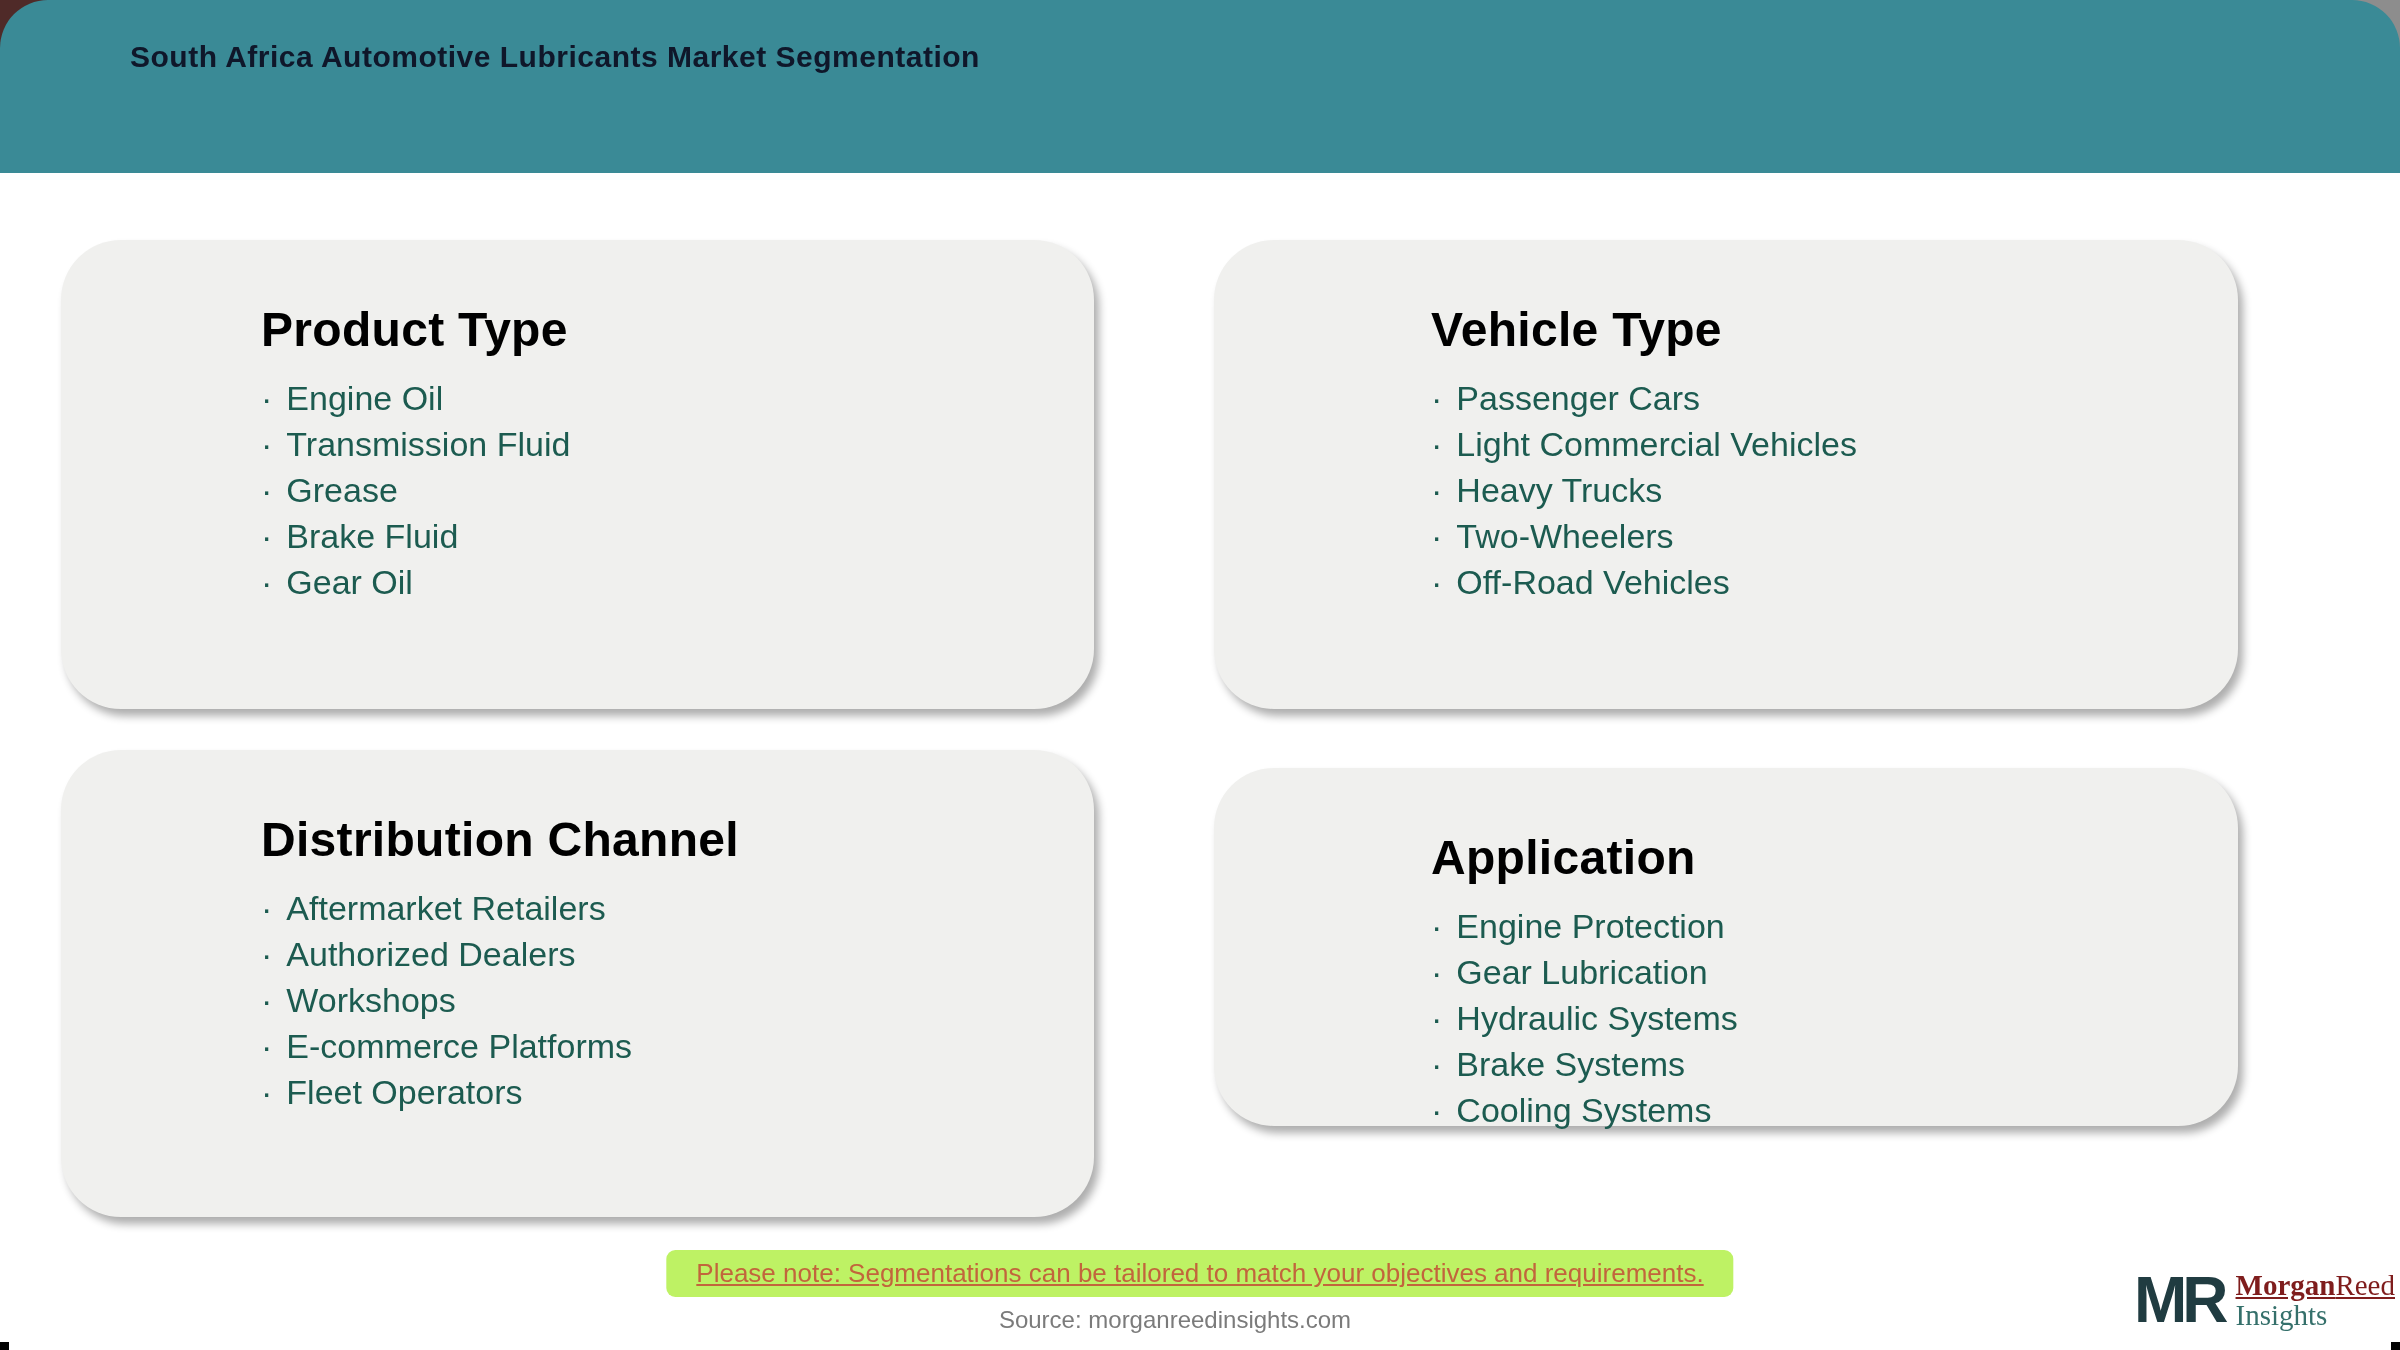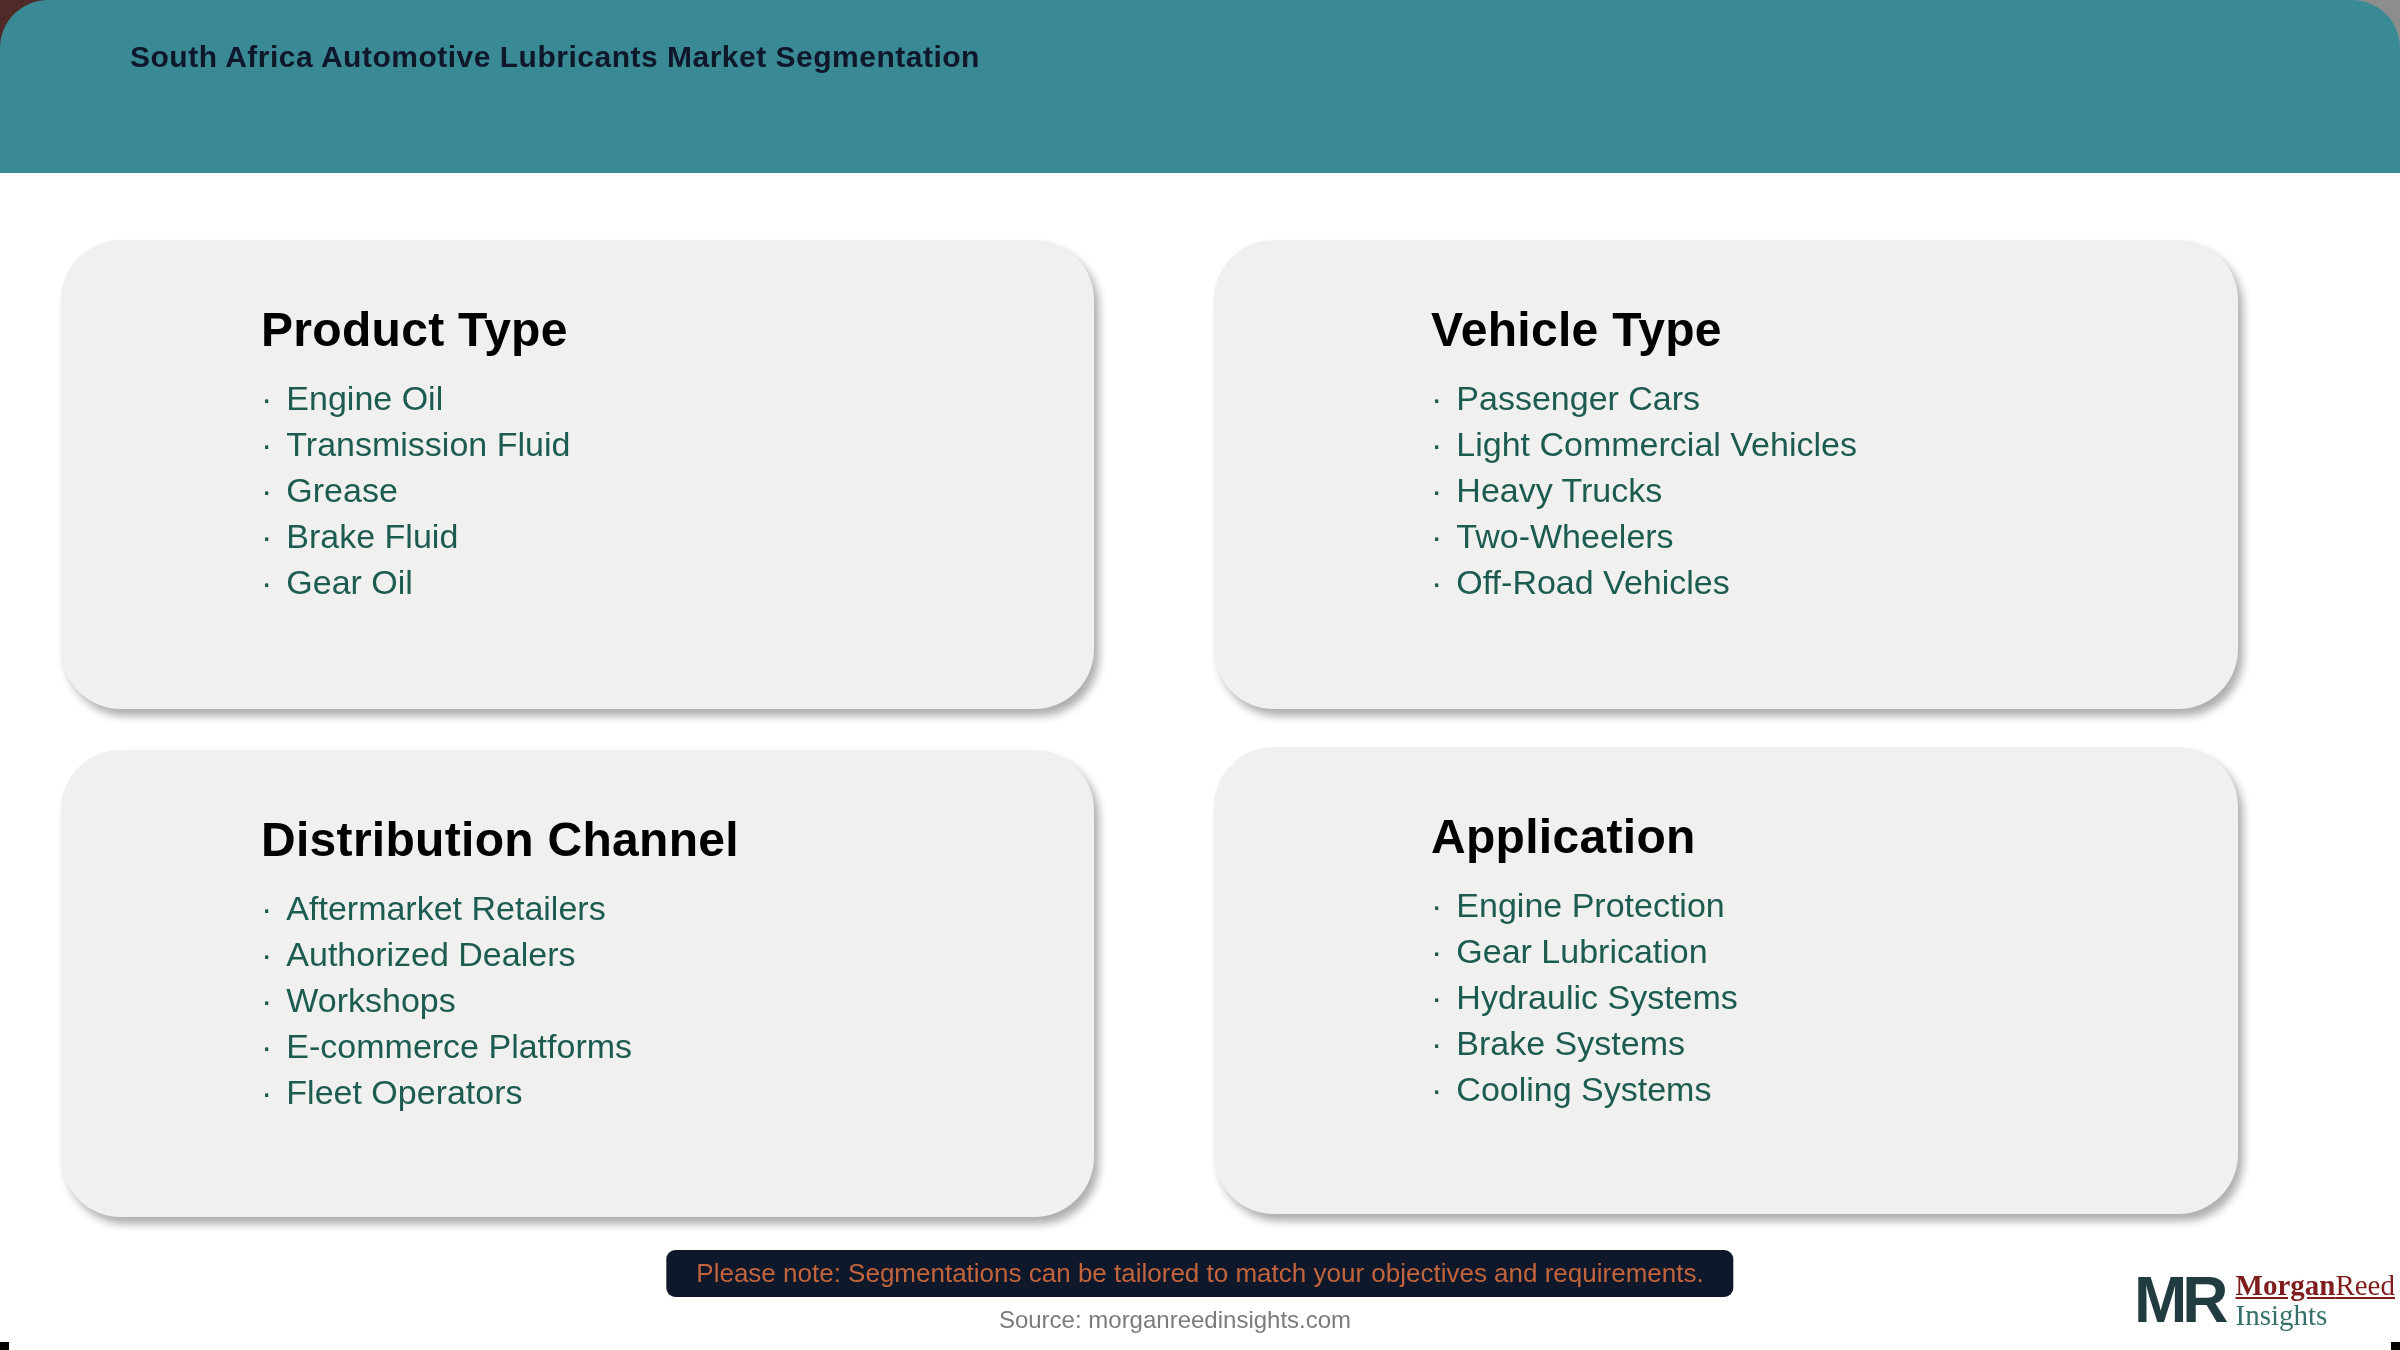--- a/index.html
+++ b/index.html
@@ -24,37 +24,38 @@
   }
 
   .card {
     position:absolute; background:#f0f0ee; border-radius:60px;
     box-shadow:5px 7px 9px rgba(0,0,0,0.32);
     padding:62px 50px 0 200px; z-index:1;
   }
   .card-0 { left:61px;   top:240px; width:1033px; height:469px; }
   .card-1 { left:1214px; top:240px; width:1024px; height:469px; padding-left:217px; }
   .card-2 { left:61px;   top:750px; width:1033px; height:467px; }
-  .card-3 { left:1214px; top:747px; width:1024px; height:467px; padding-left:217px; }
+  .card-3 { left:1214px; top:768px; width:1024px; height:358px; padding-left:217px; }
   .card h2 {
     font-size:48px; font-weight:700; color:#000000; letter-spacing:0.3px;
     margin-bottom:18px;
   }
   .card ul { list-style:none; }
   .card li {
     display:flex; align-items:baseline;
     font-size:34px; line-height:46px; color:#1c5b50;
   }
   .bullet { font-size:34px; margin-right:14px; color:#1c5b50; }
 
   .note {
     position:absolute; left:50%; top:1250px; transform:translateX(-50%);
     height:47px; line-height:47px; padding:0 30px; border-radius:9px;
-    background:#0f172a; color:#c2653c; font-size:26px; white-space:nowrap;
+    background:#bef264; color:#c2653c; font-size:26px; white-space:nowrap;
     z-index:1;
+    text-decoration:underline;
   }
   .source {
     position:absolute; left:0; top:1306px; width:2350px; text-align:center;
     font-size:24px; color:#7b7b7b; z-index:1;
   }
 
   .logo {
     position:absolute; left:2134px; top:1268px;
     display:flex; align-items:center; z-index:2;
   }

